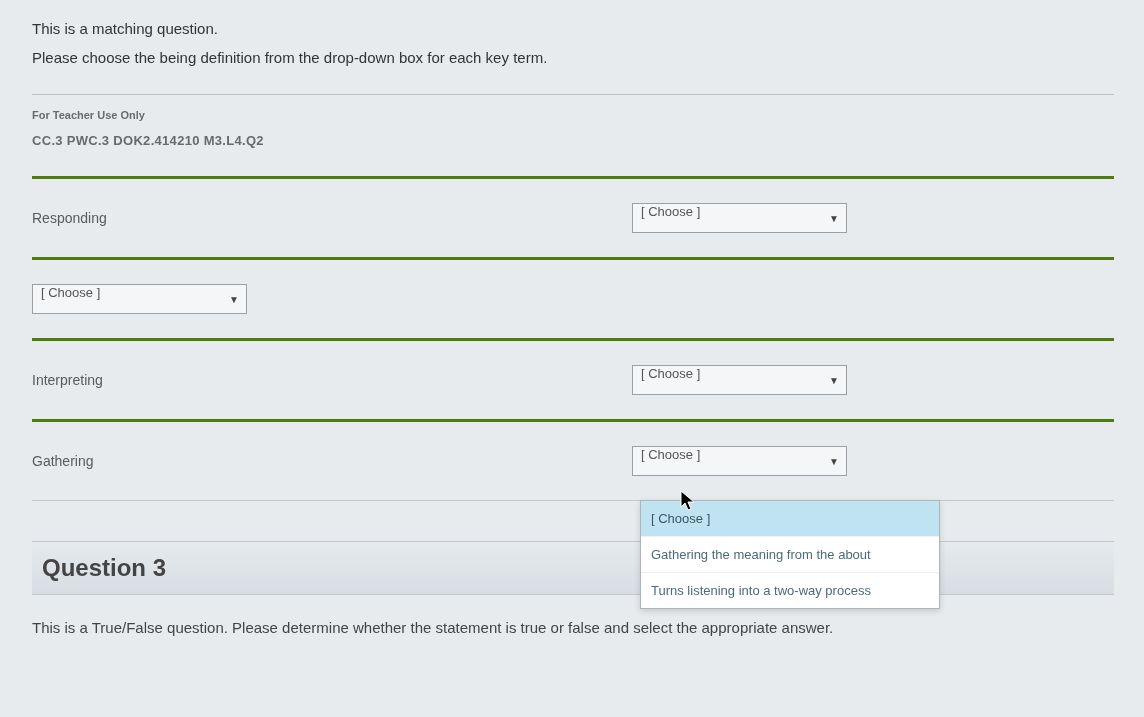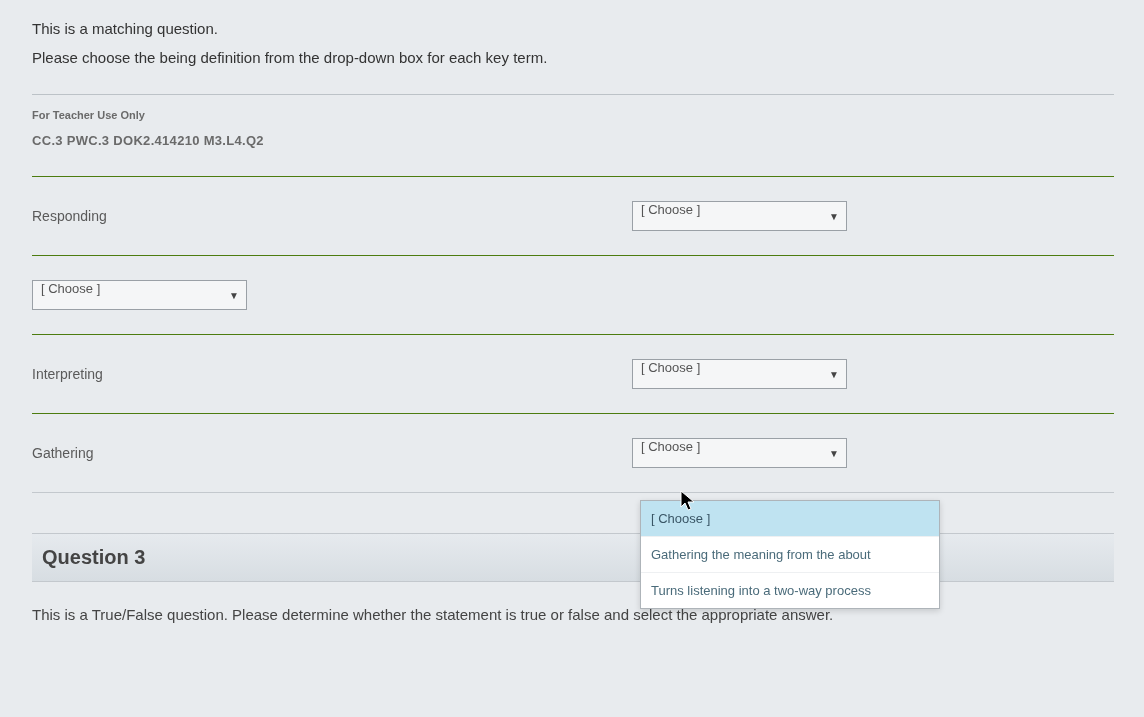--- a/index.html
+++ b/index.html
@@ -34,21 +34,21 @@
     .teacher-code {
       font-size: 13px;
       color: #6a6a6a;
       font-weight: bold;
       margin-bottom: 28px;
       letter-spacing: 0.3px;
     }
     .match-row {
       display: flex;
       align-items: center;
-      border-top: 1px solid #4d7c0f;
+      border-top: 3px solid #4d7c0f;
       padding: 24px 0;
     }
     .match-term {
       flex: 0 0 600px;
       font-size: 14px;
       color: #5a5a5a;
     }
     .select-wrap {
       position: relative;
       width: 215px;
@@ -77,21 +77,21 @@
       border: none;
       border-top: 1px solid #c3c8cd;
     }
     .question-header {
       margin-top: 40px;
       background: linear-gradient(#e6eaee, #d7dde2);
       border: 1px solid #c3c8cd;
       border-left: none;
       border-right: none;
       padding: 12px 10px;
-      font-size: 20px;
+      font-size: 24px;
       font-weight: bold;
       color: #444;
     }
     .q-body {
       padding: 24px 0 0 0;
       font-size: 15px;
       color: #444;
     }
     
     .dropdown-list {

